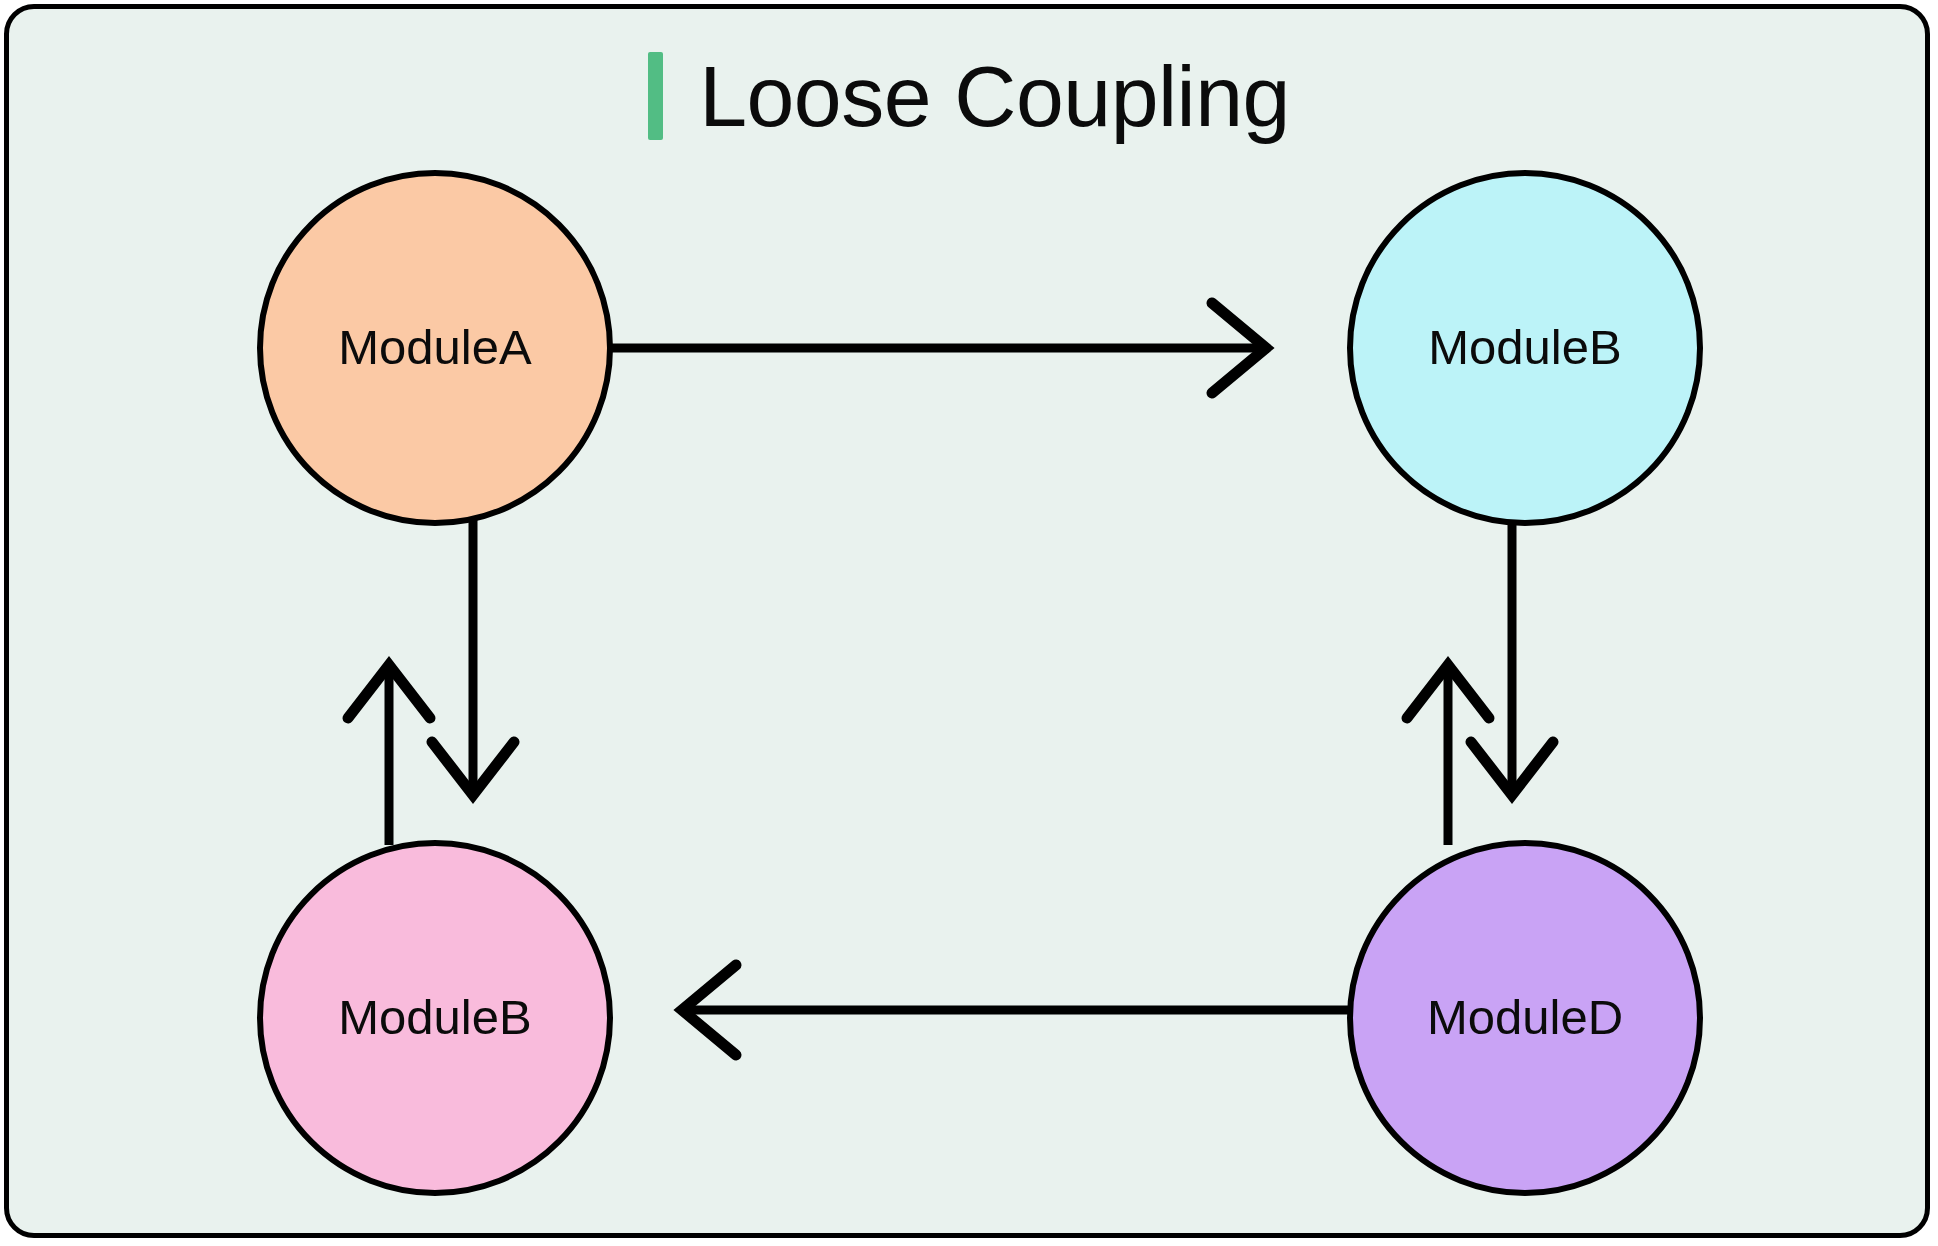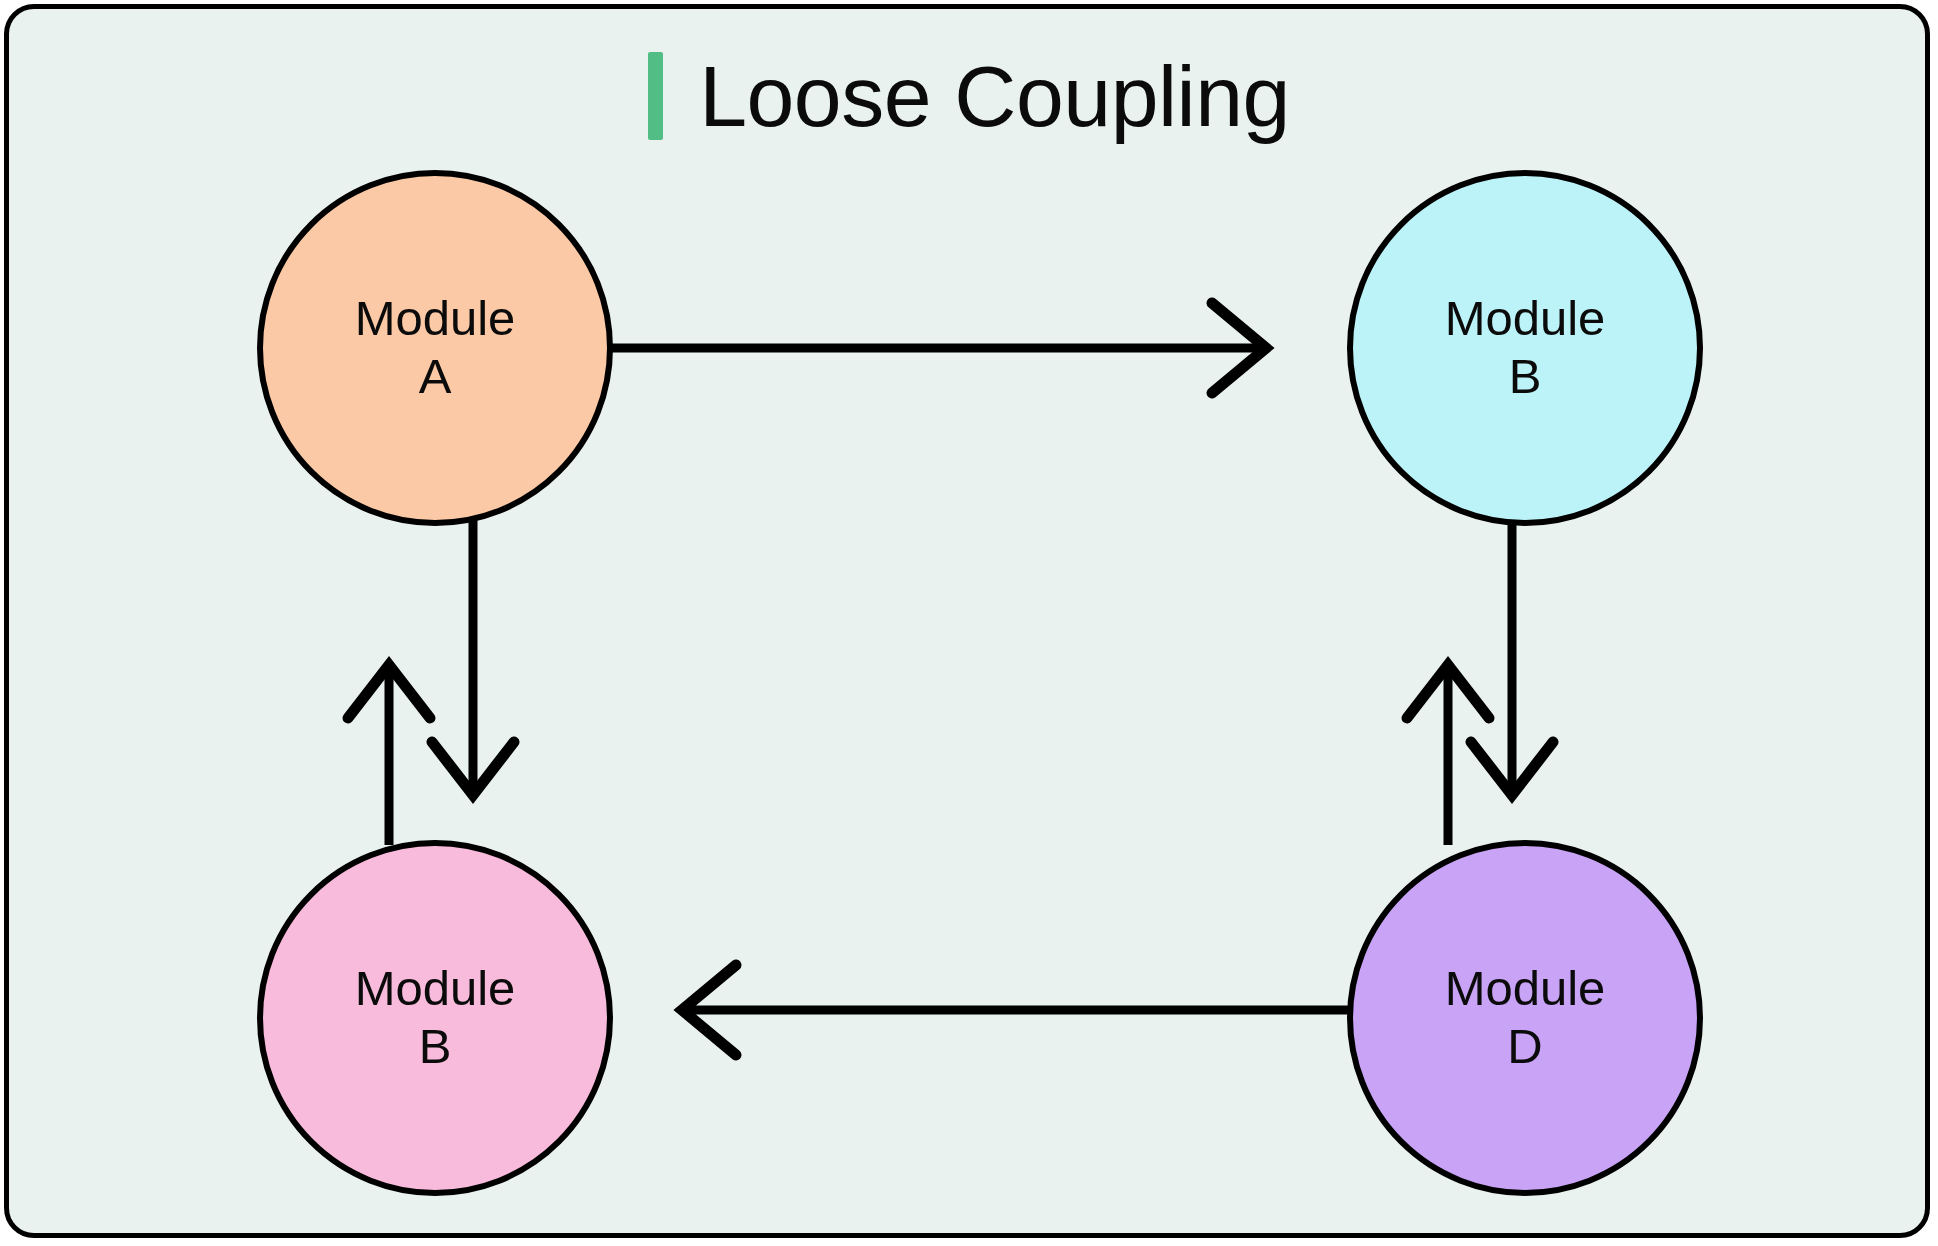--- a/index.html
+++ b/index.html
@@ -61,21 +61,21 @@
     width: 1938px;
     height: 1246px;
     pointer-events: none;
   }
   .node {
     position: absolute;
     box-sizing: border-box;
     border: 6px solid #000000;
     border-radius: 50%;
     display: flex;
-    flex-direction: column;
+    flex-direction: row;
     align-items: center;
     justify-content: center;
     color: #0B0B0B;
     font-size: 49px;
     line-height: 1.18;
     text-align: center;
   }
   .node .ln { display: block; }
 </style>
 </head>

